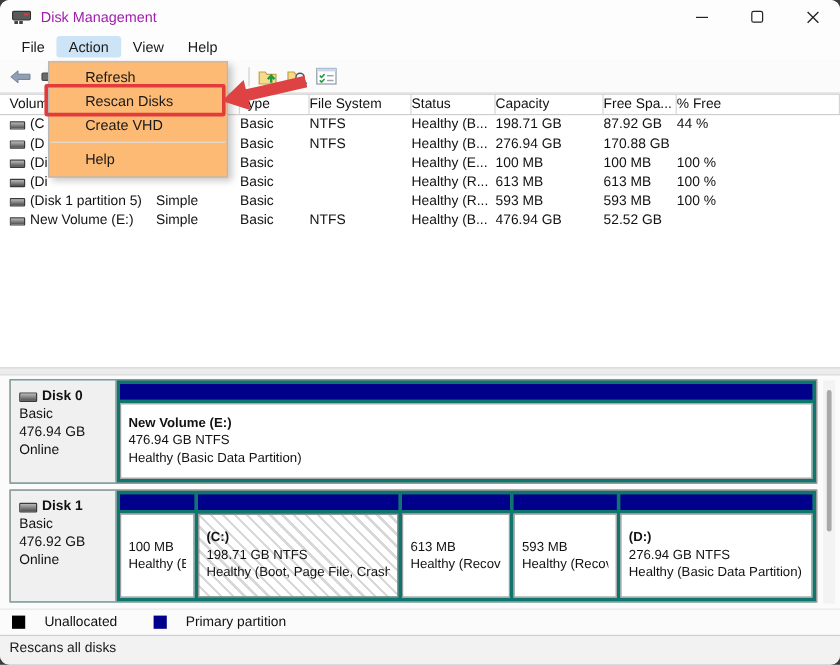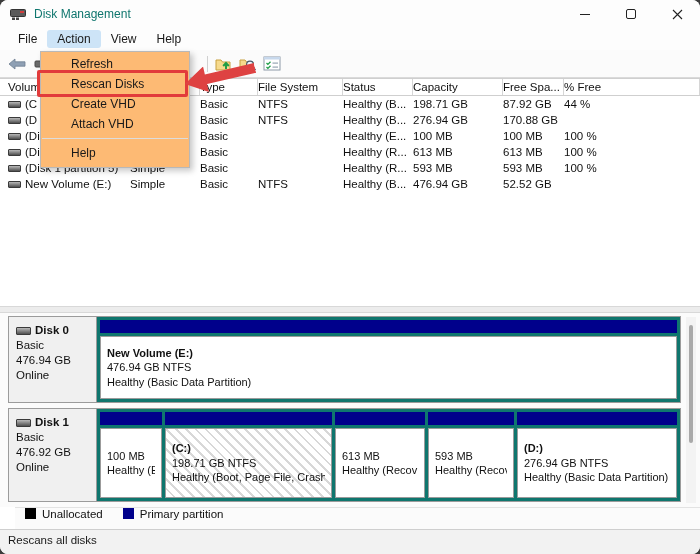--- a/index.html
+++ b/index.html
@@ -9,21 +9,21 @@
     width: 700px; height: 554px; overflow: hidden;
   }
   .window {
     position: relative; width: 700px; height: 554px;
     background: #fff; border-radius: 8px; overflow: hidden;
     color: #111;
   }
   
   .titlebar { height: 28px; display: flex; align-items: center; background: #fdfdfd; padding-left: 10px; }
   .app-icon { display: inline-flex; margin-right: 8px; }
-  .title-text { font-size: 12px; color: #0f766e; }
+  .title-text { font-size: 12px; color: #a21caf; }
   .win-controls { margin-left: auto; display: flex; height: 100%; }
   .win-btn { width: 46px; height: 100%; display: flex; align-items: center; justify-content: center; background: transparent; border: none; cursor: pointer; }
   .glyph-min { width: 10px; height: 1px; background: #222; }
   .glyph-max { width: 10px; height: 10px; border: 1px solid #222; border-radius: 2px; }
   
   .menubar { height: 22px; display: flex; align-items: center; padding-left: 8px; background: #fdfdfd; font-size: 12px; }
   .menu-item { padding: 2px 10px; border-radius: 3px; color: #191919; cursor: default; }
   .menu-item.active { background: #cde4f7; }
   
   .toolbar { height: 28px; display: flex; align-items: center; padding: 0 6px; border-bottom: 1px solid #dadada; background: #fbfbfb; }
@@ -54,21 +54,21 @@
   .part-bar { height: 13px; background: #00008b; flex: 0 0 13px; }
   .part-body { flex: 1; margin-top: 3px; border: 1px solid #9b9b9b; background: #fff; padding: 2px 6px; display: flex; flex-direction: column; justify-content: center; font-size: 11px; line-height: 14.5px; overflow: hidden; }
   .part-body div { white-space: nowrap; overflow: hidden; }
   .part-title { font-weight: bold; }
   .part-title:empty { display: none; }
   .part-body.hatched { background: repeating-linear-gradient(45deg, #ffffff 0 5px, #d8d8d8 5px 7px); }
   .w1 { flex: 0 0 62px; } .w2 { flex: 0 0 167px; } .w3 { flex: 0 0 90px; } .w4 { flex: 0 0 86px; } .w5 { flex: 1; } .wfull { flex: 1; }
   .vscroll { position: absolute; right: 4px; top: 4px; width: 10px; height: 186px; background: #f3f3f3; }
   .vthumb { position: absolute; left: 3px; top: 8px; width: 4px; height: 118px; background: #a9a9a9; border-radius: 3px; }
   
-  .legend { height: 22px; display: flex; align-items: flex-start; gap: 6px; padding-left: 10px; background: #fbfbfb; border-top: 1px solid #e3e3e3; font-size: 11.5px; margin-left: 15px; }
+  .legend { height: 22px; display: flex; align-items: center; gap: 16px; padding-left: 10px; background: #fbfbfb; border-top: 1px solid #e3e3e3; font-size: 11.5px; }
   .swatch { width: 11px; height: 11px; display: inline-block; }
   .swatch.unalloc { background: #000; }
   .swatch.primary { background: #00008b; margin-left: 14px; }
   .statusbar { height: 35px; background: #f2f2f2; border-top: 1px solid #cfcfcf; font-size: 11.5px; padding: 4px 0 0 8px; color: #191919; }
   
   .menu-popup { position: absolute; left: 40px; top: 51px; width: 150px; background: #fdba74; border: 1px solid #b8b8b8; box-shadow: 3px 3px 6px rgba(0,0,0,.22); padding: 2px 0 4px; z-index: 10; }
   .popup-item { height: 20px; line-height: 20px; padding-left: 30px; font-size: 12px; color: #191919; cursor: default; }
   .popup-sep { height: 1px; background: #dcdcdc; margin: 4px 1px; }
   
   .red-box { position: absolute; left: 37px; top: 70px; width: 151px; height: 27px; border: 3px solid #e23b3b; border-radius: 2px; z-index: 12; pointer-events: none; }
@@ -333,21 +333,20 @@
   </div>
 
   <div class="statusbar">
     <span>Rescans all disks</span>
   </div>
 
   <div class="menu-popup">
     <div class="popup-item">Refresh</div>
     <div class="popup-item">Rescan Disks</div>
     <div class="popup-item">Create VHD</div>
-    <div class="popup-item">Attach VHD</div>
     <div class="popup-sep"></div>
     <div class="popup-item">Help</div>
   </div>
 
   <div class="red-box"></div>
   <div class="red-arrow">
     <div class="shape"></div>
   </div>
 
 </div>

